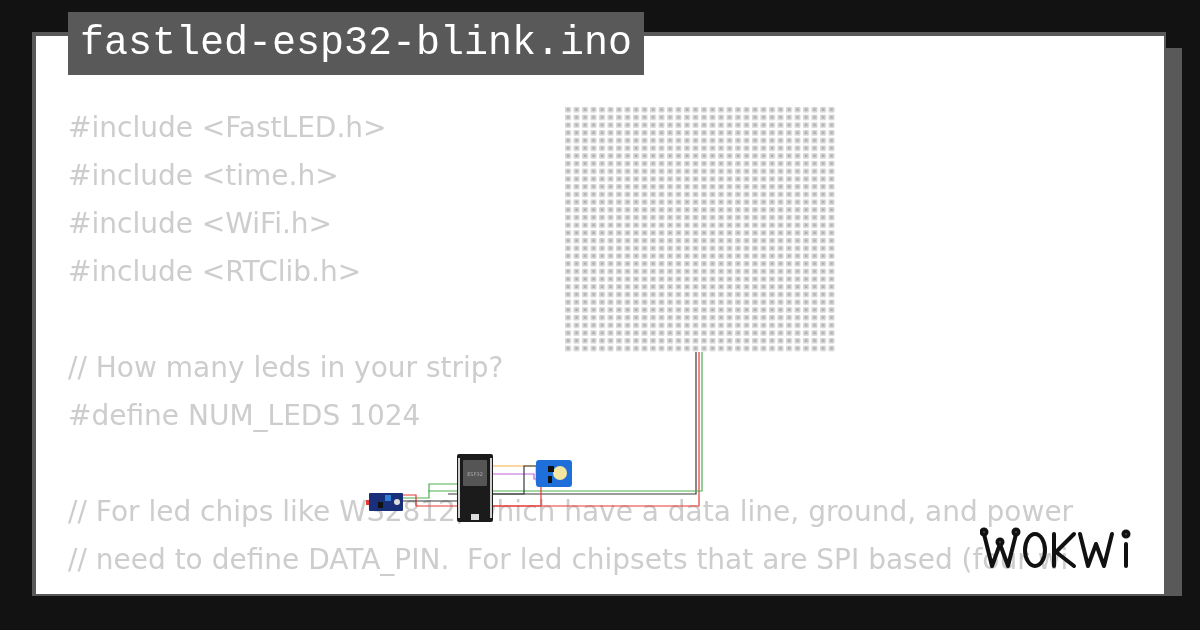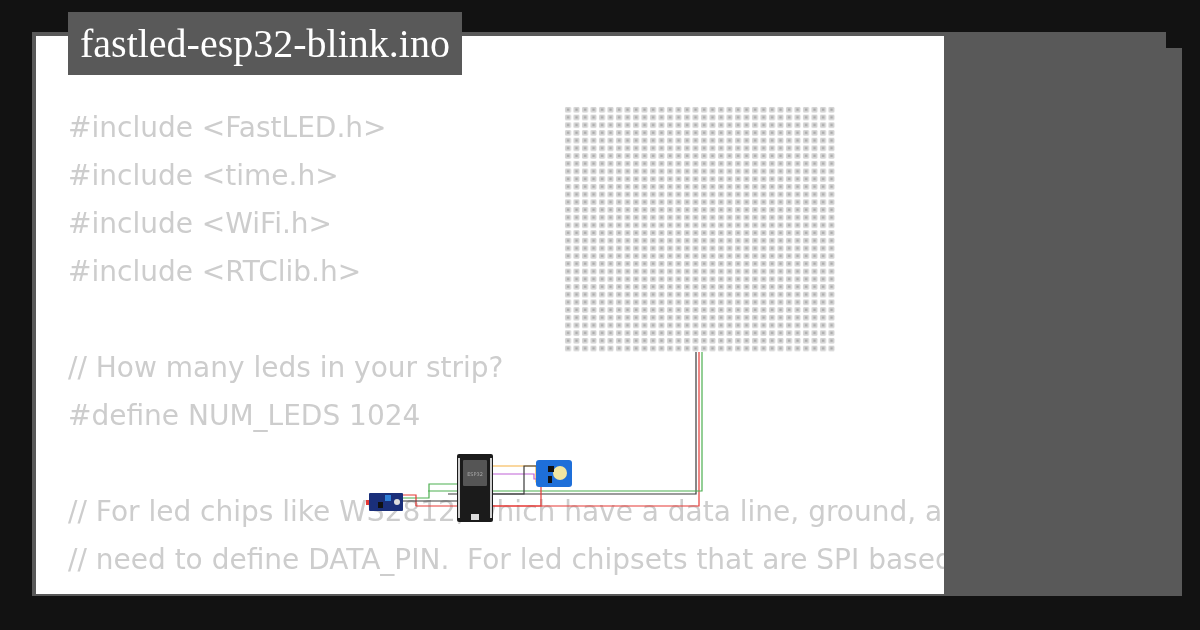--- a/index.html
+++ b/index.html
@@ -14,30 +14,30 @@
       width: 1134px; height: 548px;
       background: #595959;
     }
     .card {
       position: absolute; left: 32px; top: 32px;
       width: 1134px; height: 564px;
       background: #595959;
     }
     .card-inner {
       position: absolute; left: 36px; top: 36px;
-      width: 908px; height: 558px;
+      width: 1128px; height: 558px;
       background: #ffffff;
       overflow: hidden;
     }
     .title-tab {
       position: absolute; left: 68px; top: 12px;
       height: 63px; padding: 0 12px;
       background: #595959;
       color: #ffffff;
-      font-family: Liberation Serif, serif;
+      font-family: Liberation Mono, monospace;
       font-size: 40px; line-height: 63px;
       white-space: nowrap;
       z-index: 5;
     }
     .code {
       position: absolute; left: 32px; top: 68px;
       margin: 0;
       color: #cdcdcd;
       font-family: "DejaVu Sans", sans-serif;
       font-size: 28px;

